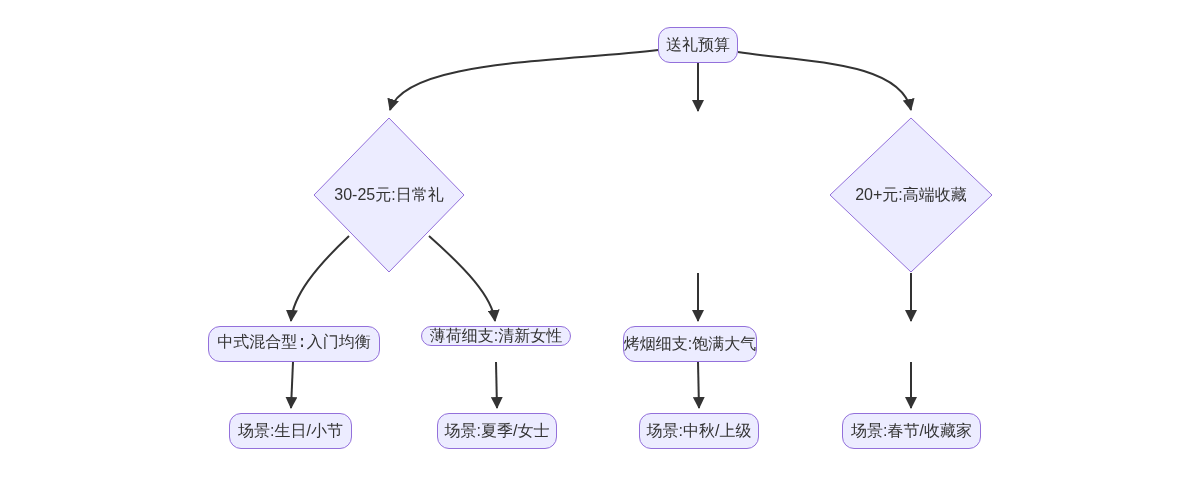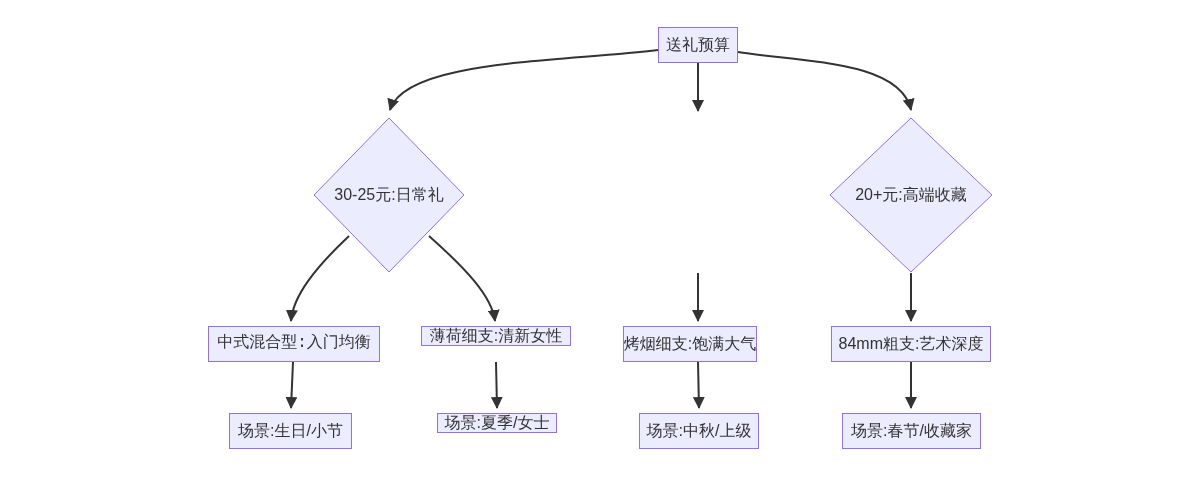--- a/index.html
+++ b/index.html
@@ -30,20 +30,21 @@
   .node {
     position: absolute;
     box-sizing: border-box;
     display: flex;
     align-items: center;
     justify-content: center;
     font-size: 16px;
     line-height: 1.2;
     white-space: nowrap;
     text-align: left;
+    border-radius: 12px;
   }
   .rect-node {
     background: #ECECFF;
     border: 1px solid #9370DB;
   }
   .diamond-node .diamond-shape {
     position: absolute;
     left: 0; top: 0;
     width: 100%;
     height: 100%;
@@ -60,21 +61,21 @@
   
   .n-root { left: 658px; top: 27px;  width: 80px;  height: 36px; }
   .n-d1   { left: 313px; top: 117px; width: 152px; height: 156px; }
   .n-d2   { left: 618px; top: 117px; width: 160px; height: 156px; }
   .n-d3   { left: 829px; top: 117px; width: 164px; height: 156px; }
   .n-p1   { left: 208px; top: 326px; width: 172px; height: 36px; font-family: Liberation Mono, monospace; }
   .n-p2   { left: 421px; top: 326px; width: 150px; height: 20px; }
   .n-p3   { left: 623px; top: 326px; width: 134px; height: 36px; }
   .n-p4   { left: 831px; top: 326px; width: 160px; height: 36px; }
   .n-s1   { left: 229px; top: 413px; width: 123px; height: 36px; }
-  .n-s2   { left: 437px; top: 413px; width: 120px; height: 20px; }
+  .n-s2   { left: 437px; top: 413px; width: 120px; height: 36px; }
   .n-s3   { left: 639px; top: 413px; width: 120px; height: 36px; }
   .n-s4   { left: 842px; top: 413px; width: 139px; height: 36px; }
 </style>
 </head>
 <body>
 
 <div class="canvas">
 
   <svg class="edge-layer" width="1200" height="481" viewBox="0 0 1200 481" xmlns="http://www.w3.org/2000/svg">
     <defs>
@@ -114,23 +115,20 @@
 
   <div class="node rect-node n-p1">
     <span class="label">中式混合型:入门均衡</span>
   </div>
   <div class="node rect-node n-p2">
     <span class="label">薄荷细支:清新女性</span>
   </div>
   <div class="node rect-node n-p3">
     <span class="label">烤烟细支:饱满大气</span>
   </div>
-  <div class="node rect-node n-p4">
-    <span class="label">84mm粗支:艺术深度</span>
-  </div>
 
   <div class="node rect-node n-s1">
     <span class="label">场景:生日/小节</span>
   </div>
   <div class="node rect-node n-s2">
     <span class="label">场景:夏季/女士</span>
   </div>
   <div class="node rect-node n-s4">
     <span class="label">场景:春节/收藏家</span>
   </div>

